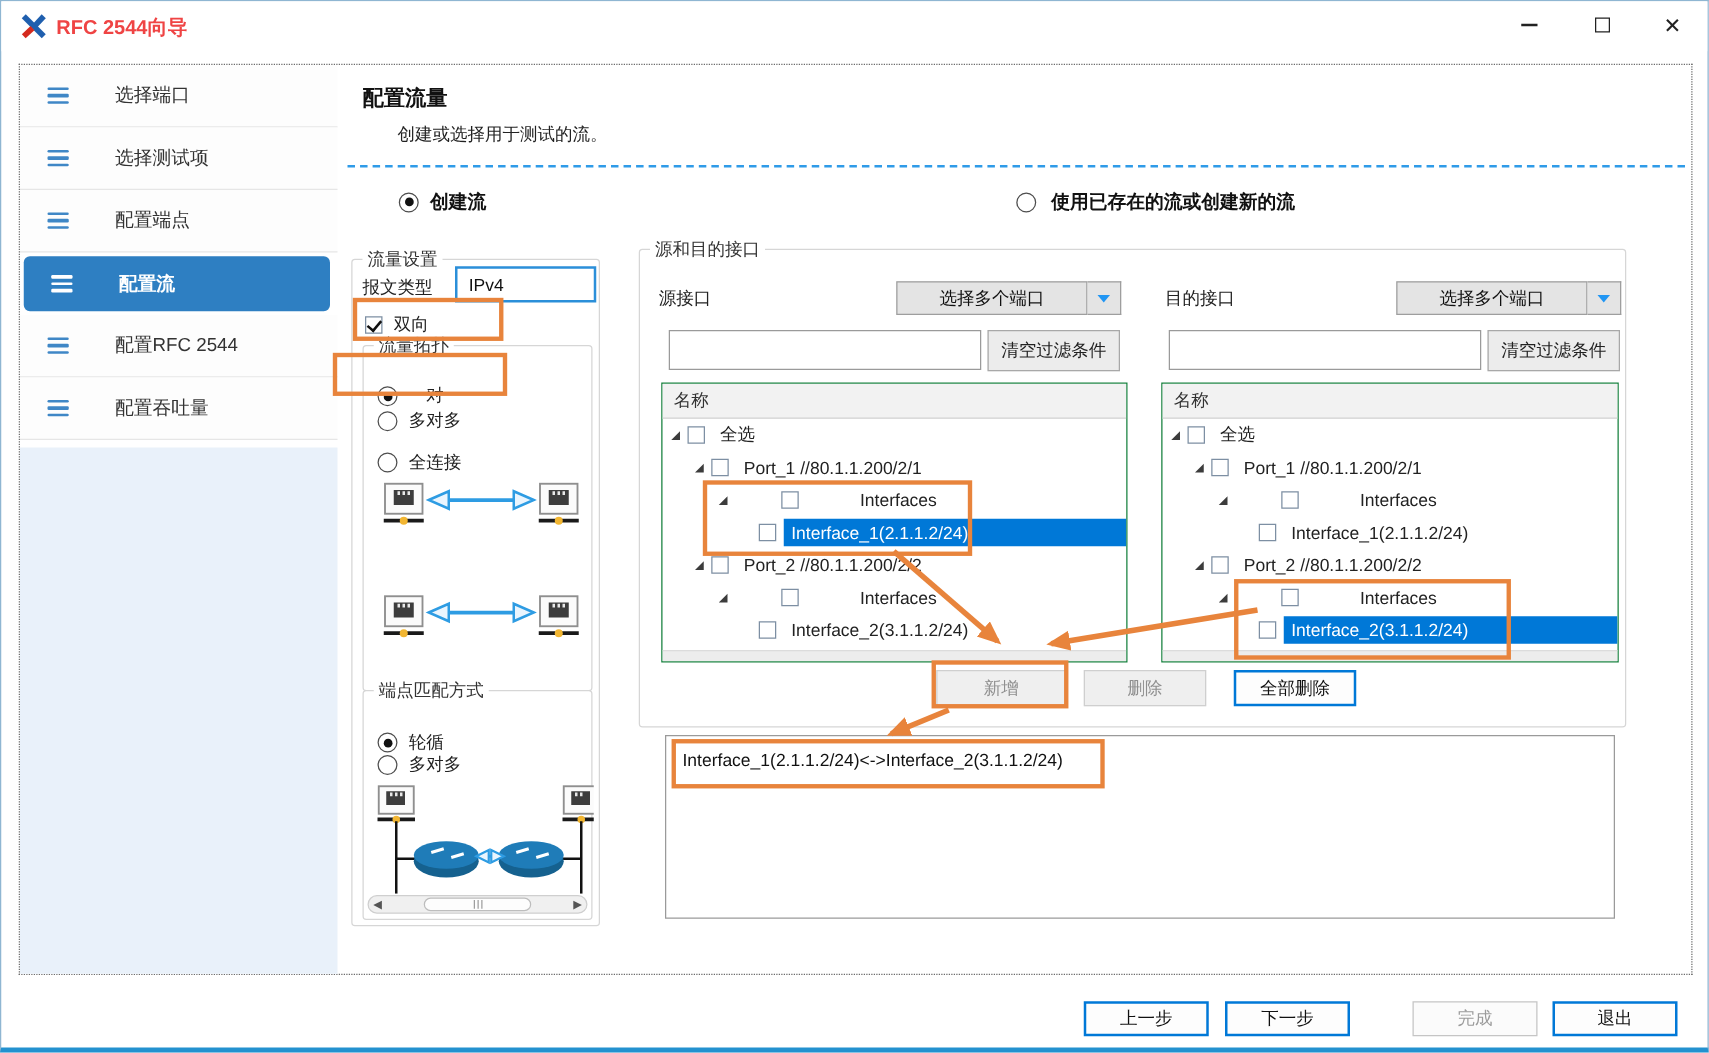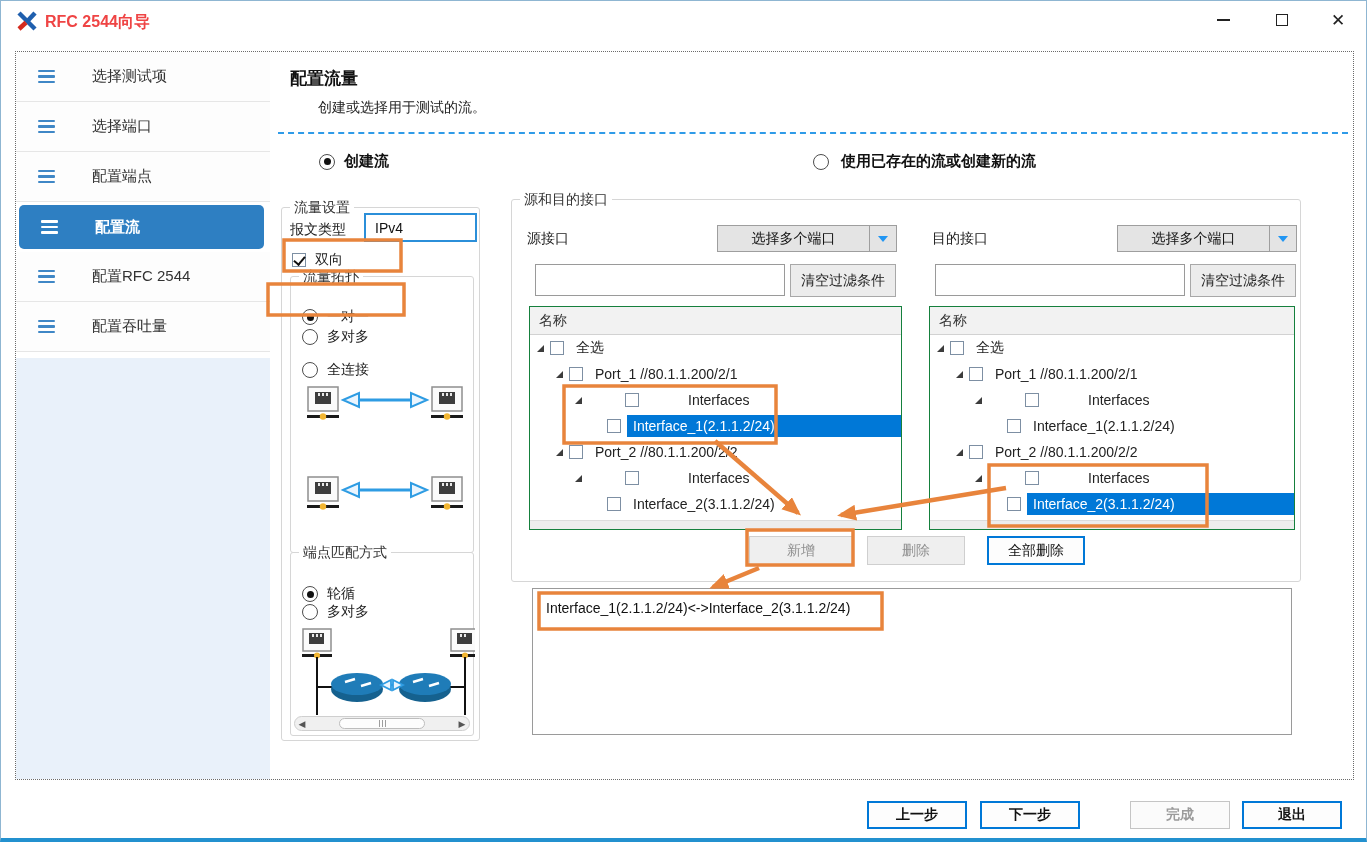--- a/index.html
+++ b/index.html
@@ -77,21 +77,21 @@
   .i0 { padding-left:7px; } .i1 { padding-left:26px; } .i2 { padding-left:45px;gap:43px; } .i3 { padding-left:64px; }
   .tree-foot { position:absolute; left:0; right:0; bottom:0; height:9px; background:#ededed; border-top:1px solid #dcdcdc; }
 
   .btn-action { position:absolute; height:29px; border:1px solid #cfcfcf; background:#efefef; color:#8f8f8f; font-size:14px; cursor:pointer; font-family:inherit; }
   .btn-action.primary { border:2px solid #0078d7; background:#fdfdfd; color:#111; }
 
   .flow-list { position:absolute; left:20px; top:388px; width:760px; height:147px; border:1px solid #9a9a9a; background:#fff; }
   .flow-row { font-size:14px; color:#111; padding:11px 0 0 13px; white-space:nowrap; }
 
   
-  .btn-wizard { position:absolute; top:800px; width:100px; height:28px; font-size:14px; color:#111; background:#fdfdfd; border:2px solid #0078d7; cursor:pointer; font-family:inherit;font-weight:bold; }
+  .btn-wizard { position:absolute; top:800px; width:100px; height:28px; font-size:14px; color:#111; background:#fdfdfd; border:2px solid #0078d7; cursor:pointer; font-family:inherit; }
   .btn-wizard.disabled { border:1px solid #c5c5c5; background:#fbfbfb; color:#9b9b9b; cursor:default; }
 
   
   .diag { position:absolute; }
 
   
   .annotations { position:absolute; left:0; top:0; width:1367px; height:842px; pointer-events:none; }
 </style>
 </head>
 <body>
@@ -119,29 +119,29 @@
   <div class="content-frame"></div>
 
   <div class="sidebar">
     <div class="sidebar-fill"></div>
     <div class="side-item">
       <span class="burger">
           <i></i>
           <i></i>
           <i></i>
         </span>
+      <span class="slabel">选择端口</span>
+    </div>
+    <div class="side-item">
+      <span class="burger">
+          <i></i>
+          <i></i>
+          <i></i>
+        </span>
       <span class="slabel">选择测试项</span>
-    </div>
-    <div class="side-item">
-      <span class="burger">
-          <i></i>
-          <i></i>
-          <i></i>
-        </span>
-      <span class="slabel">选择端口</span>
     </div>
     <div class="side-item">
       <span class="burger">
           <i></i>
           <i></i>
           <i></i>
         </span>
       <span class="slabel">配置端点</span>
     </div>
     <div class="side-item active">

